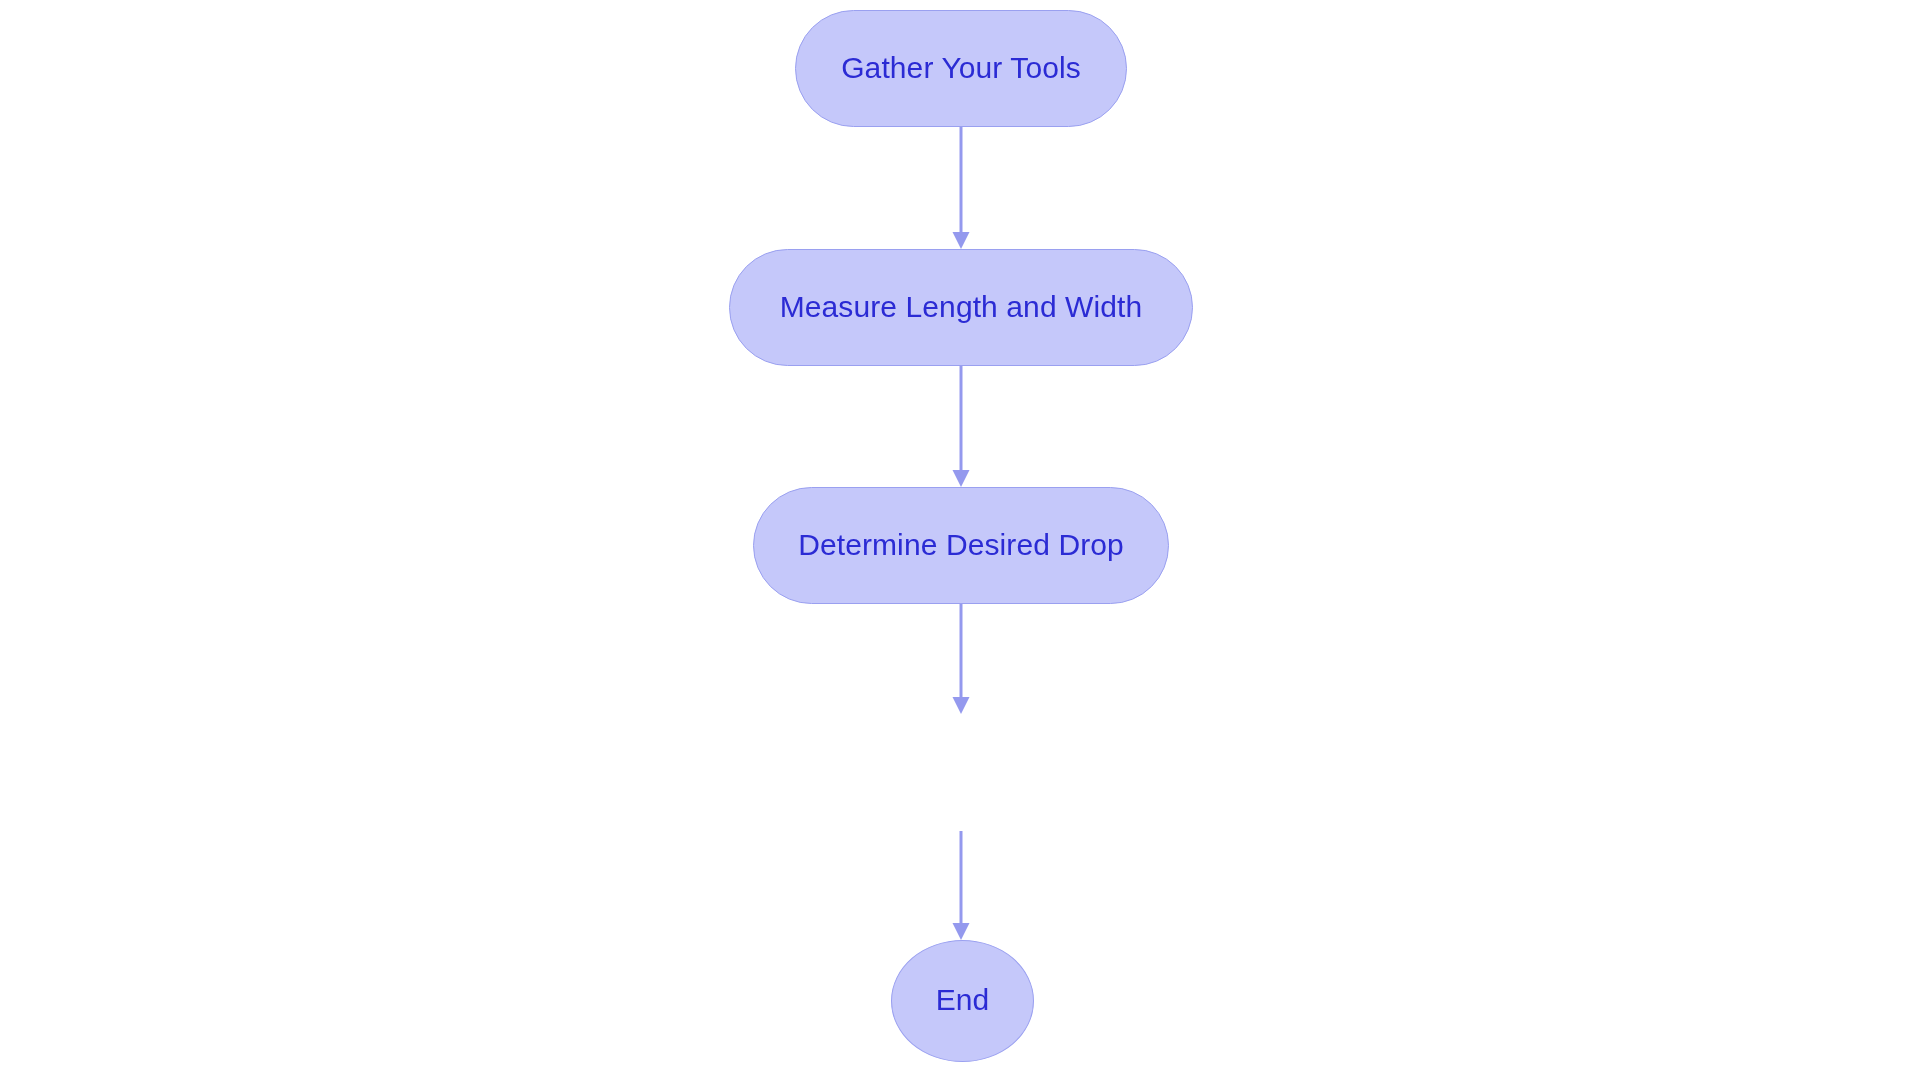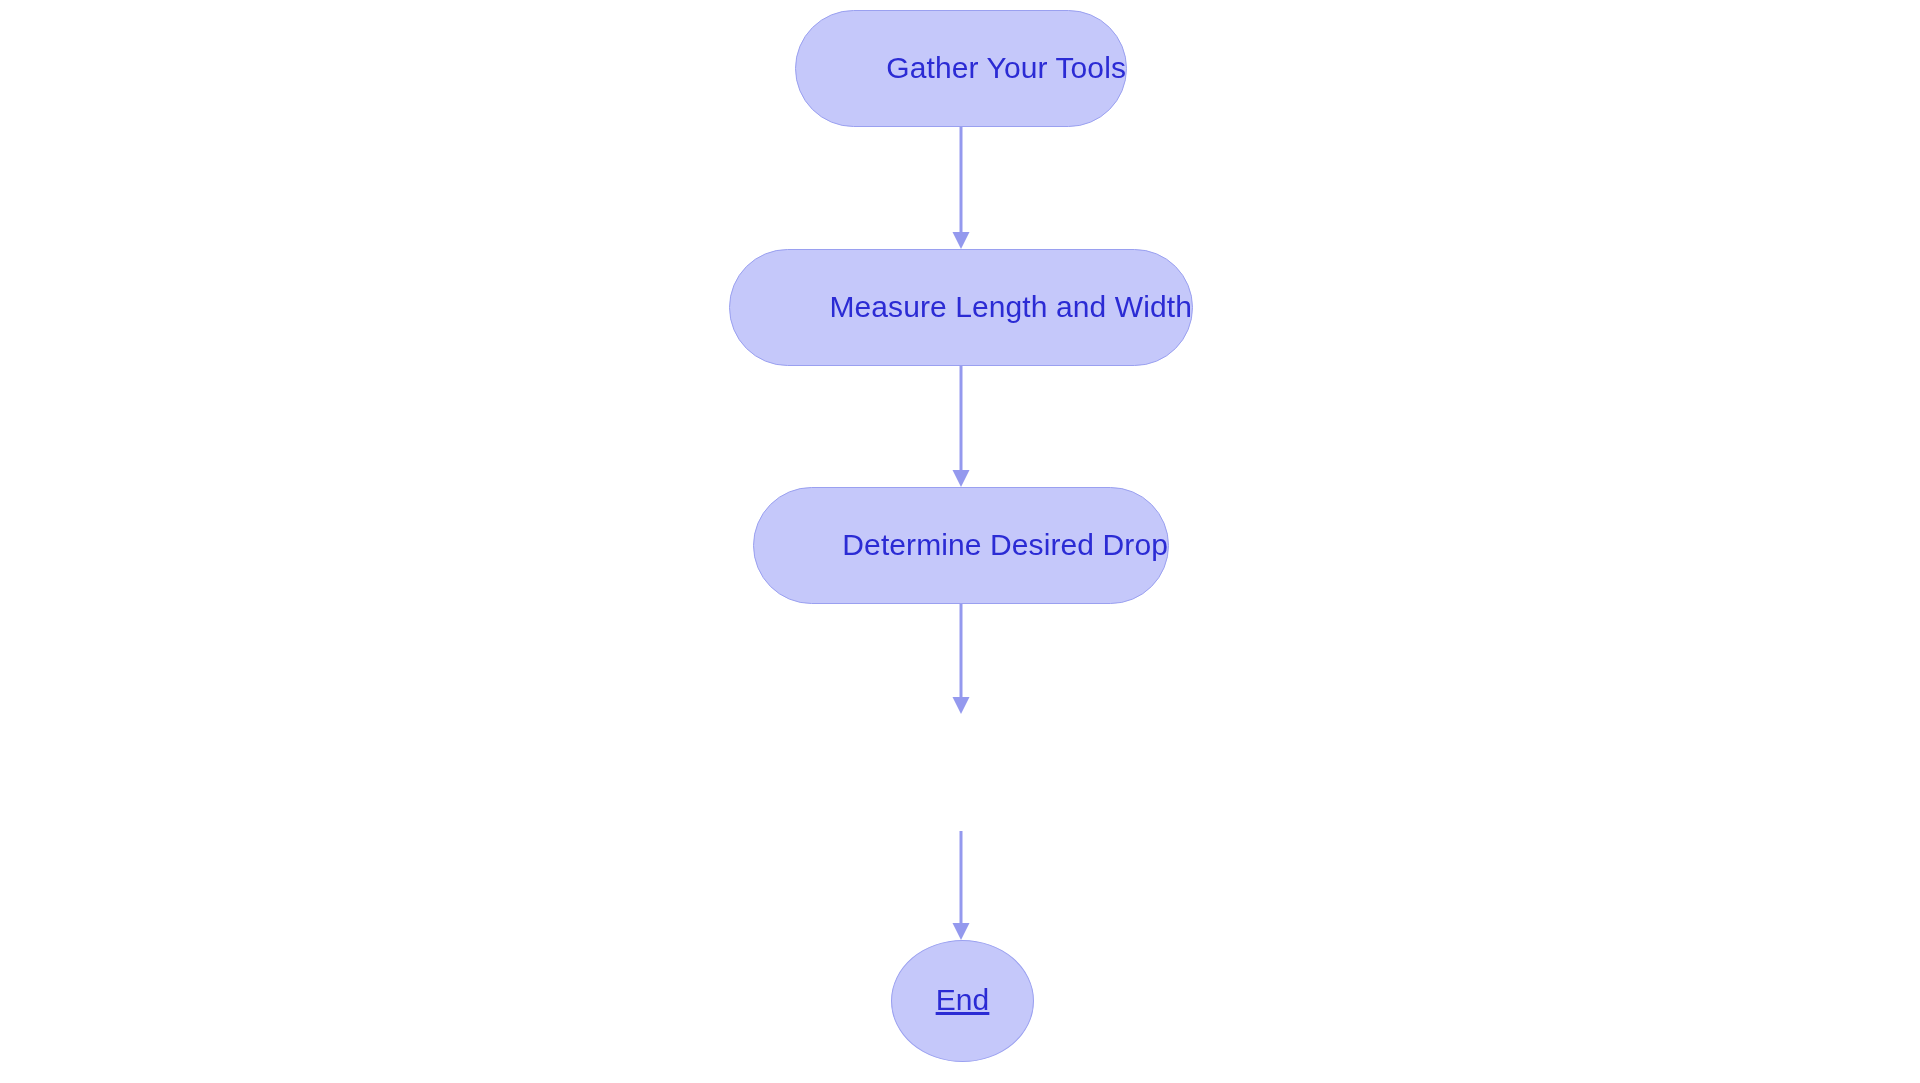--- a/index.html
+++ b/index.html
@@ -34,25 +34,23 @@
     font-family: "Liberation Sans", sans-serif;
     font-size: 30px;
     font-weight: 400;
     letter-spacing: 0.1px;
     line-height: 1;
     white-space: nowrap;
     user-select: none;
   }
   .node.stadium {
     border-radius: 999px;
-    justify-content: flex-end;
   }
   .node.terminator {
     border-radius: 50%;
-    text-decoration: underline;
   }
   .node-label {
     display: block;
     padding-bottom: 2px;
   }
 
   
   .connector {
     position: absolute;
   }

